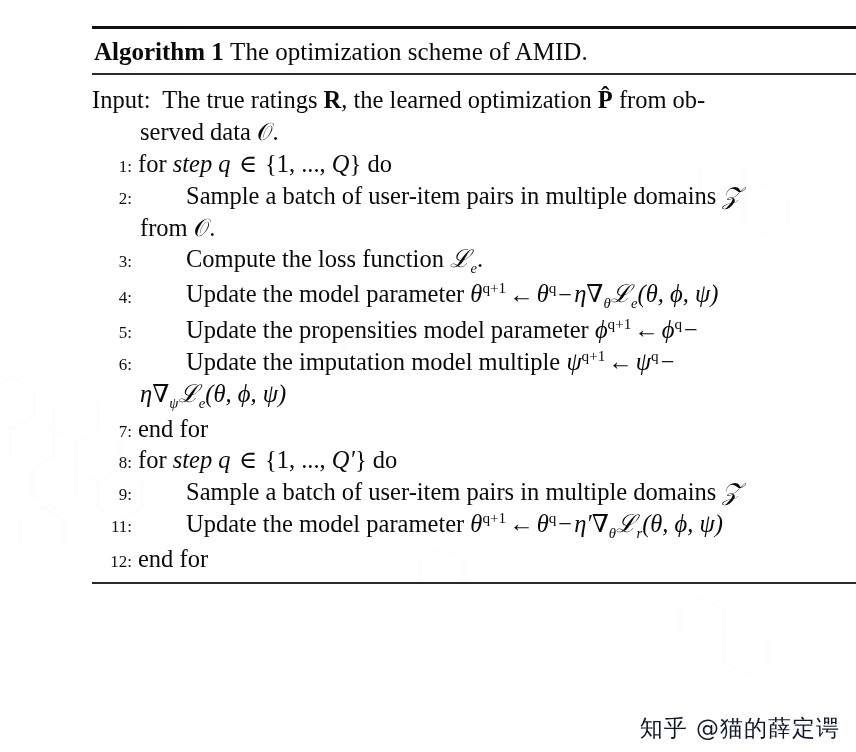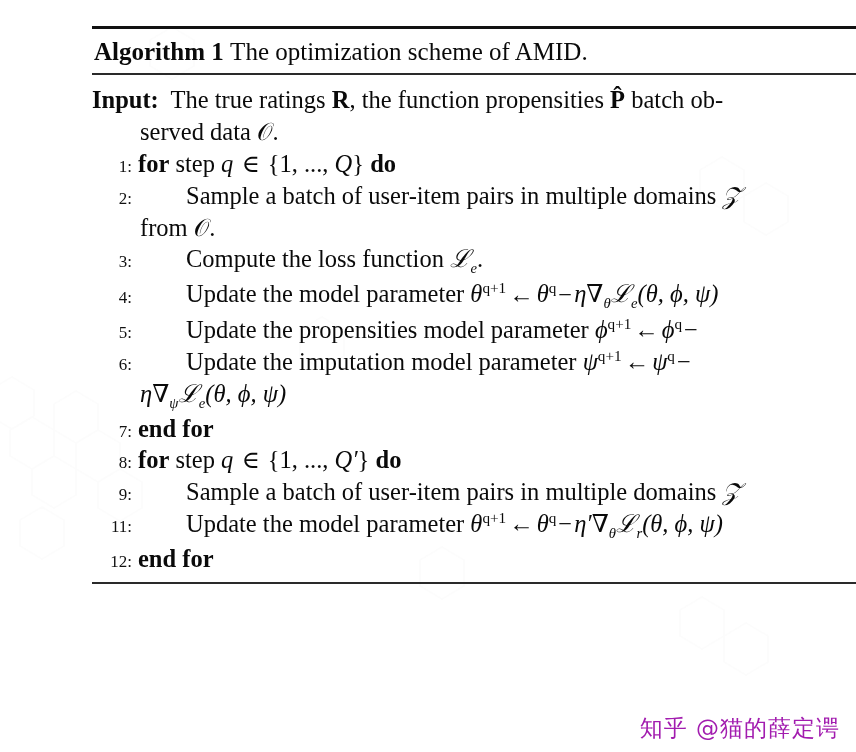--- a/index.html
+++ b/index.html
@@ -96,22 +96,22 @@
 
   .input-line {
     font-size: 24.5px;
     line-height: 1.30;
     display: block;
     padding-left: 0px;
     text-align: justify;
     padding-right: 1px;
   }
 
-  b, .kw { font-weight: bold; }
-  .it { }
+  b, .kw { font-weight: normal; }
+  .it { font-style: italic; }
 
   
   .math { font-style: italic; font-family: "Liberation Serif", "DejaVu Serif", serif; }
   .cal { font-style: italic; font-family: "DejaVu Serif", "Liberation Serif", serif; }
   sup.pw {
     font-size: 0.62em;
     vertical-align: super;
   }
   sub.sb {
     font-size: 0.60em;
@@ -121,21 +121,21 @@
   .bold-up { font-weight: bold; font-style: normal; }
   .arrow { font-style: normal; padding: 0 3px; }
   .op { font-style: normal; padding: 0 2px; }
   .nabla { font-style: normal; }
 
   #zhihu-watermark {
     position: absolute;
     right: 16px;
     bottom: 8px;
     font-size: 23px;
-    color: #a21caf;
+    color: #0f172a;
     font-family: "DejaVu Sans", "Liberation Sans", sans-serif;
     letter-spacing: 1px;
     white-space: nowrap;
     z-index: 3;
   }
 </style>
 </head>
 <body>
 
 <svg id="bg-texture" viewBox="0 0 856 752" preserveAspectRatio="none" aria-hidden="true">
@@ -164,21 +164,21 @@
   <div id="algorithm-title">
     <span class="kw">Algorithm 1</span><span>&nbsp;</span><span>The optimization scheme of AMID.</span>
   </div>
 
   <div class="rule-thin"></div>
 
   <div id="algorithm-body">
 
     <div class="input-line">
       <b>Input:</b>&nbsp;
-      <span>The true ratings </span><span class="bold-up">R</span><span>, the function propensities </span><span class="bold-up">P̂</span><span> batch ob-</span>
+      <span>The true ratings </span><span class="bold-up">R</span><span>, the learned optimization </span><span class="bold-up">P̂</span><span> from ob-</span>
     </div>
     <div class="cont-line cont-input">served data 𝒪.</div>
 
     <div class="alg-line">
       <span class="line-num">1:</span>
       <span class="line-text"><b>for</b> <span class="it">step</span> <span class="math">q</span> <span class="op">∈</span> <span>{1, ...,</span> <span class="math">Q</span><span>}</span> <b>do</b></span>
     </div>
 
     <div class="alg-line indent-1">
       <span class="line-num">2:</span>
@@ -196,21 +196,21 @@
       <span class="line-text"><span>Update the model parameter </span><span class="math">θ</span><sup class="pw">q+1</sup><span class="arrow">←</span><span class="math">θ</span><sup class="pw">q</sup><span class="op">−</span><span class="math">η</span><span class="nabla">∇</span><sub class="sb">θ</sub><span class="cal">ℒ</span><sub class="sb">e</sub><span class="math">(θ, ϕ, ψ)</span></span>
     </div>
 
     <div class="alg-line indent-1">
       <span class="line-num">5:</span>
       <span class="line-text"><span>Update the propensities model parameter </span><span class="math">ϕ</span><sup class="pw">q+1</sup><span class="arrow">←</span><span class="math">ϕ</span><sup class="pw">q</sup><span class="op">−</span></span>
     </div>
 
     <div class="alg-line indent-1">
       <span class="line-num">6:</span>
-      <span class="line-text"><span>Update the imputation model parameter </span><span class="math">ψ</span><sup class="pw">q+1</sup><span class="arrow">←</span><span class="math">ψ</span><sup class="pw">q</sup><span class="op">−</span></span>
+      <span class="line-text"><span>Update the imputation model multiple </span><span class="math">ψ</span><sup class="pw">q+1</sup><span class="arrow">←</span><span class="math">ψ</span><sup class="pw">q</sup><span class="op">−</span></span>
     </div>
     <div class="cont-line"><span class="math">η</span><span class="nabla">∇</span><sub class="sb">ψ</sub><span class="cal">ℒ</span><sub class="sb">e</sub><span class="math">(θ, ϕ, ψ)</span></div>
 
     <div class="alg-line">
       <span class="line-num">7:</span>
       <span class="line-text"><b>end for</b></span>
     </div>
 
     <div class="alg-line">
       <span class="line-num">8:</span>

